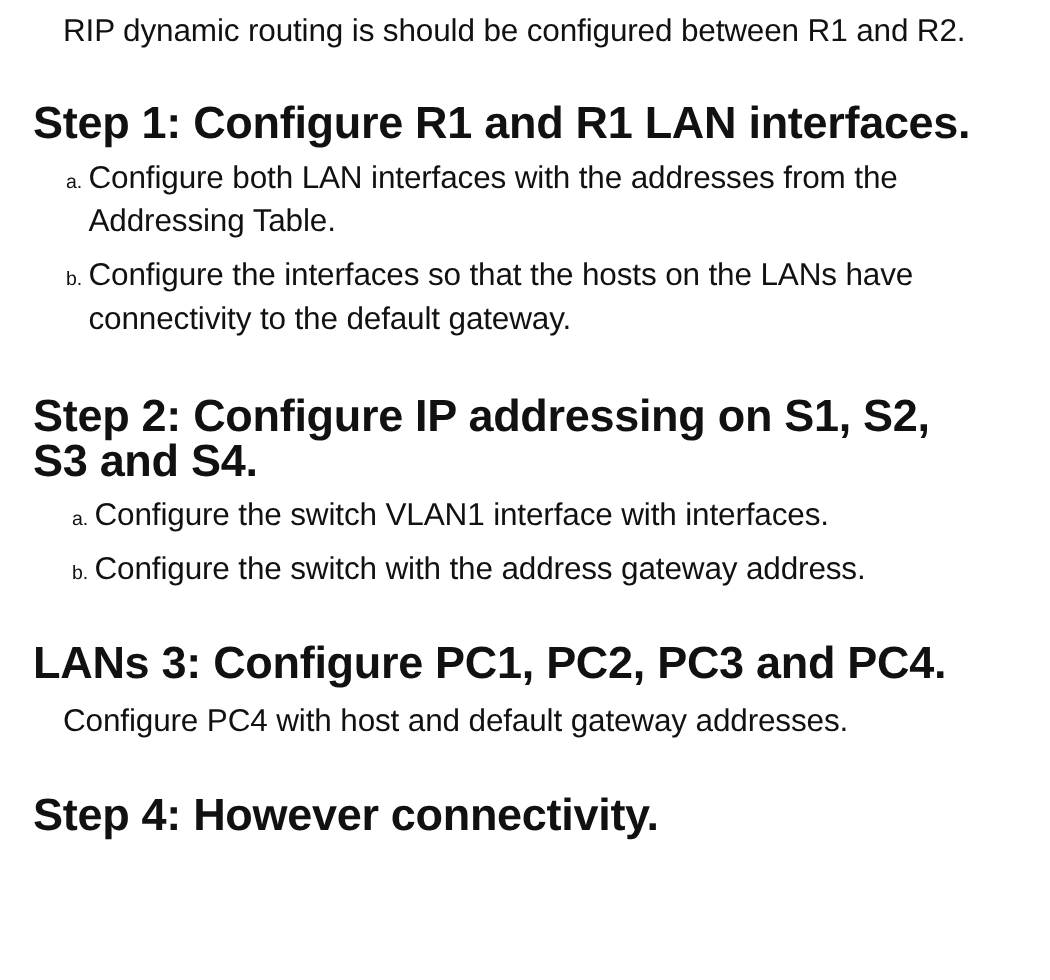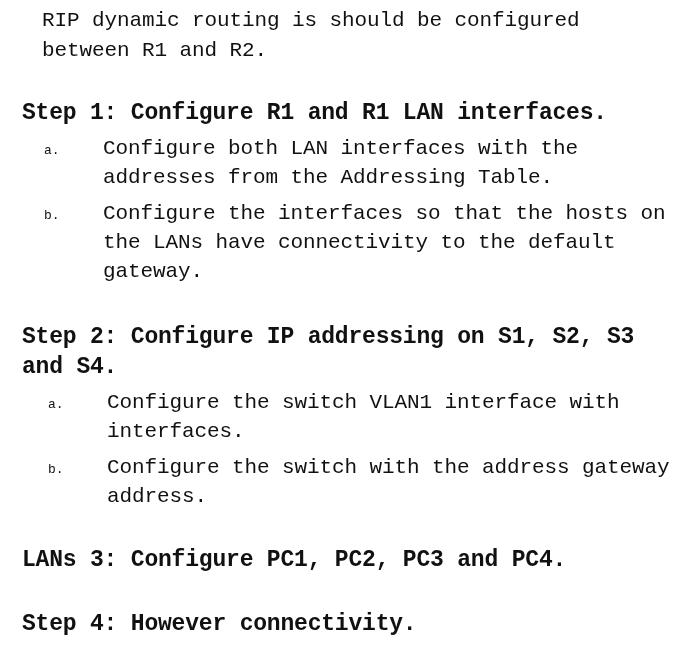--- a/index.html
+++ b/index.html
@@ -15,36 +15,35 @@
     color: #111111;
     -webkit-font-smoothing: antialiased;
   }
 
   .page {
     position: relative;
     width: 700px;
     height: 653px;
     box-sizing: border-box;
     padding: 6px 7px 0 22px;
-    font-family: Liberation Mono, monospace;
   }
 
   
   .intro {
     margin: 0 0 0 20px;
     font-size: 21px;
     line-height: 30px;
     letter-spacing: -0.1px;
     max-width: 636px;
   }
 
   
   .step-heading {
     margin: 0;
-    font-size: 23px;
+    font-size: 30px;
     line-height: 30px;
     font-weight: bold;
     letter-spacing: -0.2px;
     max-width: 640px;
   }
   .gap-before-step1 { margin-top: 32px; }
   .gap-before-step2 { margin-top: 36px; }
   .gap-before-step3 { margin-top: 34px; }
   .gap-before-step4 { margin-top: 34px; }
 
@@ -71,21 +70,20 @@
     position: absolute;
     left: 0;
     bottom: 0;
     top: 0;
     font-size: 13px;
     line-height: 33px;
     letter-spacing: 0;
   }
   .item-text {
     display: block;
-    margin-left: 44px;
   }
 
   
   .body-para {
     margin: 8px 0 0 20px;
     font-size: 21px;
     line-height: 29px;
     letter-spacing: -0.1px;
     max-width: 636px;
   }
@@ -120,17 +118,18 @@
       <span class="item-text">Configure the switch VLAN1 interface with interfaces.</span>
     </li>
     <li>
       <span class="marker">b.</span>
       <span class="item-text">Configure  the switch with the address gateway address.</span>
     </li>
   </ul>
 
   <h2 class="step-heading gap-before-step3">LANs 3: Configure PC1, PC2, PC3 and PC4.</h2>
 
+  <p class="body-para">Configure PC4 with host and default gateway addresses.</p>
 
   <h2 class="step-heading gap-before-step4">Step 4: However connectivity.</h2>
 
 
 </div>
 
 </body></html>

